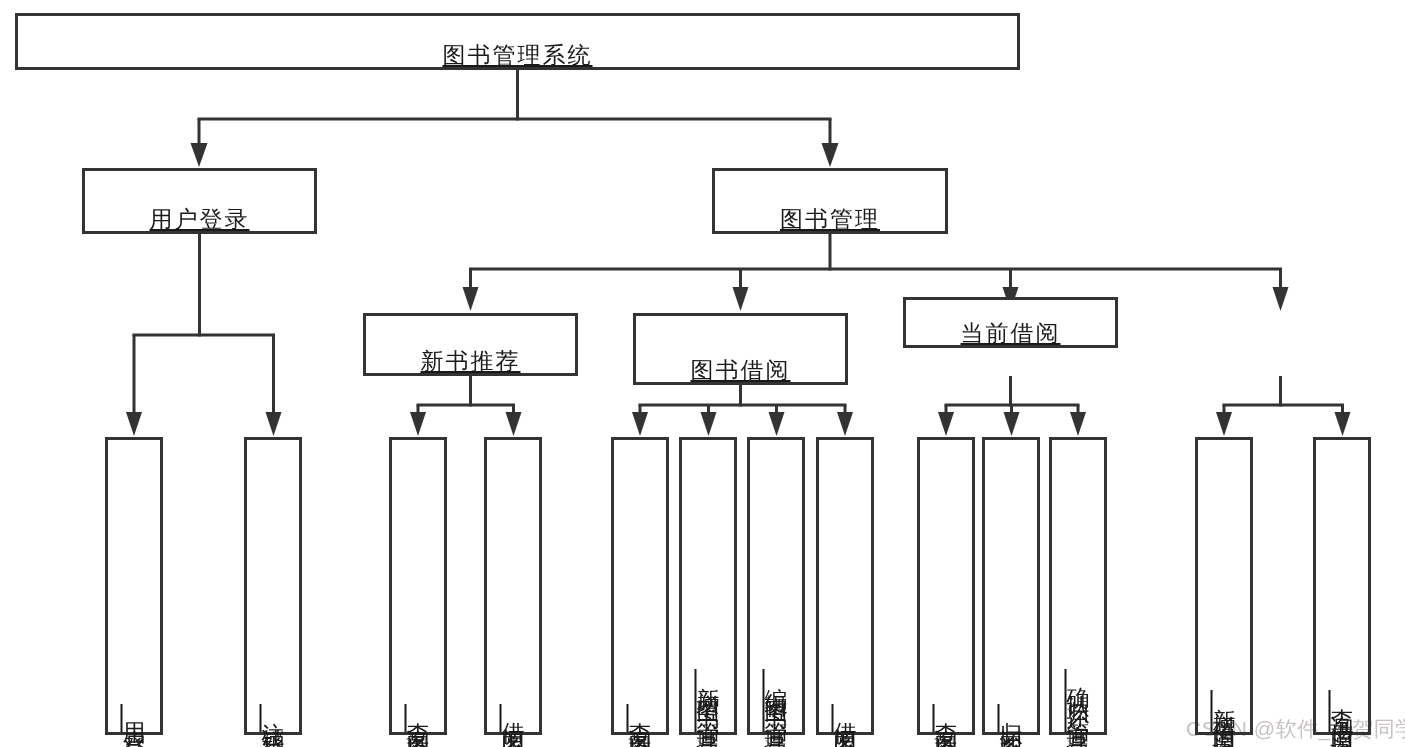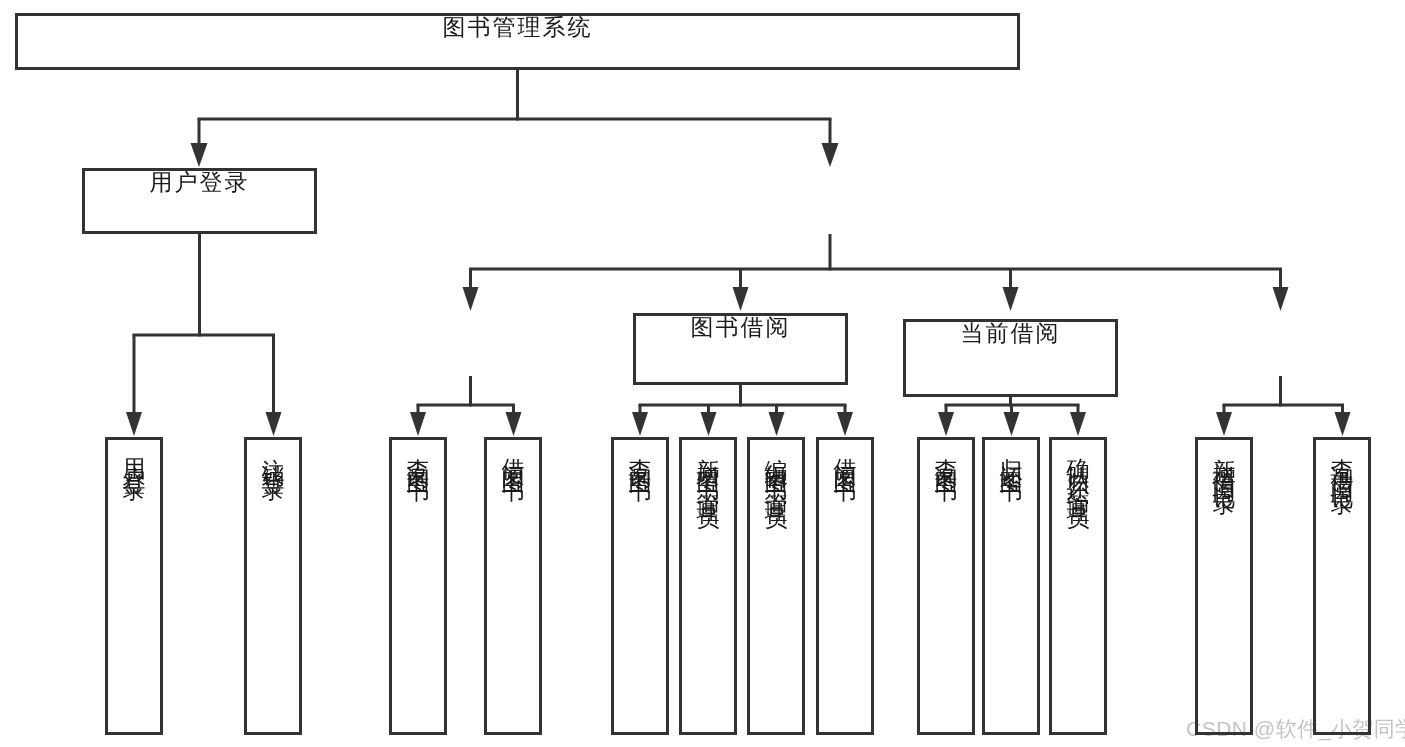--- a/index.html
+++ b/index.html
@@ -18,22 +18,23 @@
     color:var(--text);
   }
   .connectors{position:absolute;left:0;top:0;width:1405px;height:747px;}
   .connectors line{stroke:var(--line);stroke-width:3;}
   .connectors polygon{fill:var(--line);}
   .box{
     position:absolute;
     box-sizing:border-box;
     background:var(--bg);
     border:3px solid var(--line);
-    display:flex;align-items:flex-start;justify-content:center;
+    display:flex;align-items:flex-end;justify-content:center;
     text-align:center;
+    text-decoration:underline;
   }
   .box.h span{
     font-size:23px;
     letter-spacing:2px;
     color:var(--text);
     line-height:1;
     white-space:nowrap;
   }
   .box.leaf{top:437px;width:58px;height:298px;}
   .box.leaf span{
@@ -137,25 +138,31 @@
     </g>
   </svg>
 
   <div class="box h" style="left:15px;top:13px;width:1005px;height:57px">
     <span>图书管理系统</span>
   </div>
 
   <div class="box h" style="left:82px;top:168px;width:235px;height:66px">
     <span>用户登录</span>
   </div>
-
+  <div class="box h" style="left:712px;top:168px;width:236px;height:66px">
+    <span>图书管理</span>
+  </div>
+
+  <div class="box h" style="left:363px;top:313px;width:215px;height:63px">
+    <span>新书推荐</span>
+  </div>
   <div class="box h" style="left:633px;top:313px;width:215px;height:72px">
     <span>图书借阅</span>
   </div>
-  <div class="box h" style="left:903px;top:319px;width:215px;height:78px">
+  <div class="box h" style="left:903px;top:297px;width:215px;height:51px">
     <span>当前借阅</span>
   </div>
 
   <div class="box leaf" style="left:105px">
     <span>用户登录</span>
   </div>
   <div class="box leaf" style="left:244px">
     <span>注销登录</span>
   </div>
   <div class="box leaf" style="left:389px">

